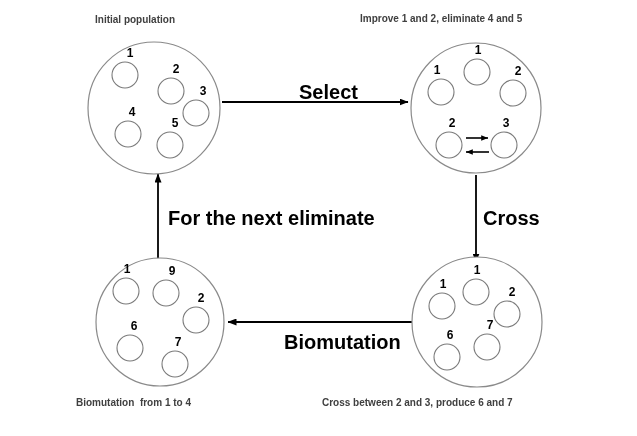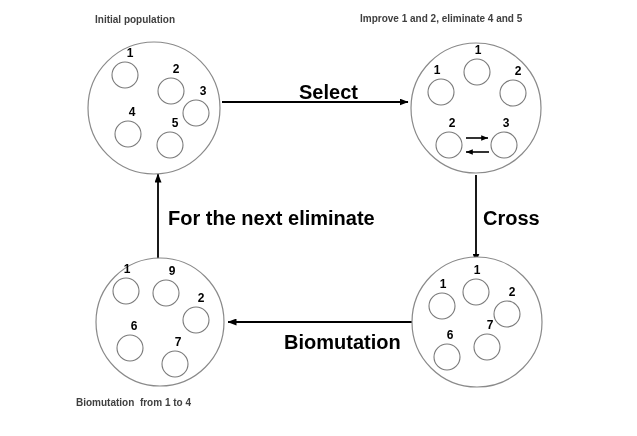--- a/index.html
+++ b/index.html
@@ -166,20 +166,21 @@
       <text class="gene-label" x="178" y="346" text-anchor="middle">7</text>
     </g>
   </svg>
 
   <div class="caption" style="left:95px; top:15px;">Initial population</div>
 
   <div class="caption" style="left:360px; top:14px;text-align:center;">Improve 1 and 2, eliminate 4 and 5</div>
 
   <div class="caption" style="left:76px; top:398px;">Biomutation  from 1 to 4</div>
 
+  <div class="caption" style="left:322px; top:398px;">Cross between 2 and 3, produce 6 and 7</div>
 
   <div class="edge-label" style="left:299px; top:82px;">Select</div>
 
   <div class="edge-label" style="left:483px; top:208px;">Cross</div>
 
   <div class="edge-label" style="left:284px; top:332px;">Biomutation</div>
 
   <div class="edge-label" style="left:168px; top:208px;">For the next eliminate</div>
 
 </div>

